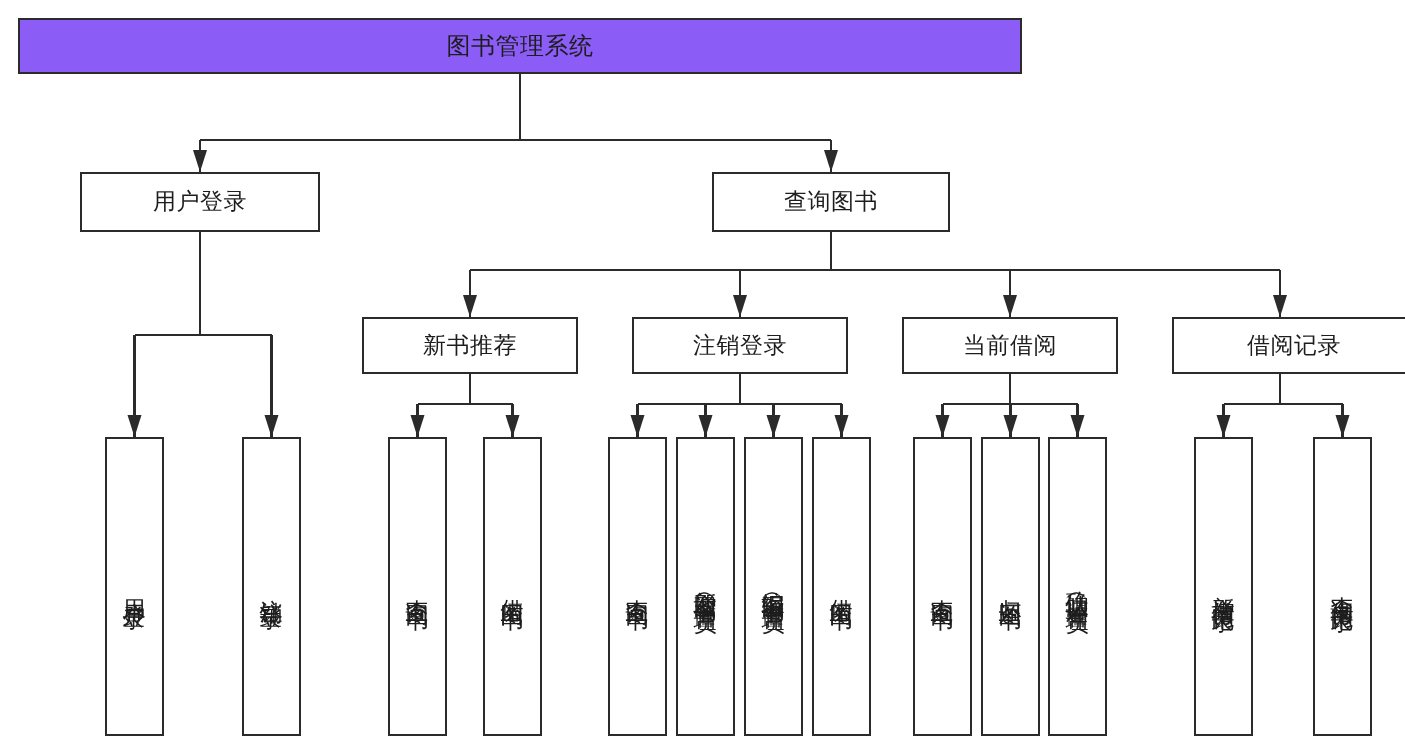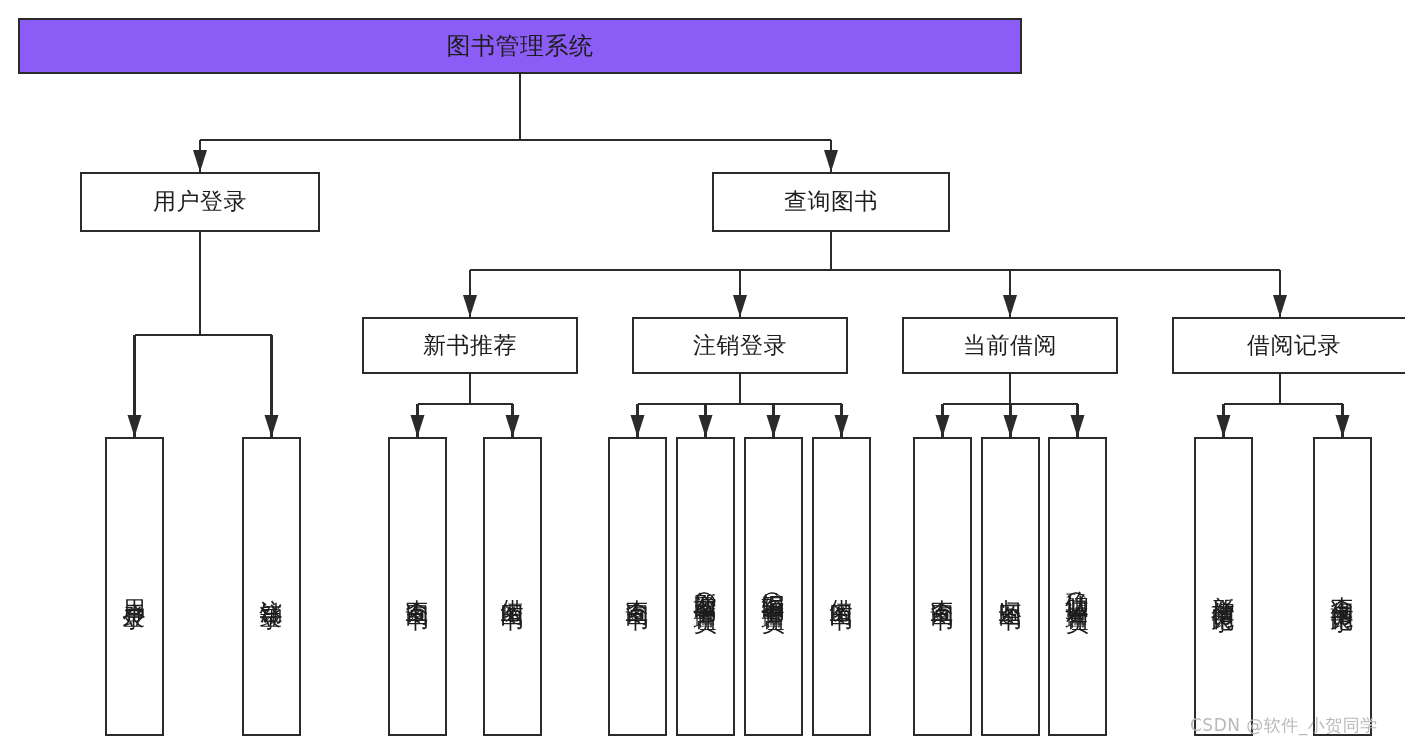--- a/index.html
+++ b/index.html
@@ -189,14 +189,13 @@
       <div class="node vert" style="left: 1048px; top: 437px; width: 59px; height: 299px; border-color: rgb(43, 43, 43); background: rgb(255, 255, 255);">
         <span class="node-label" style="color: rgb(29, 29, 29);">确认归还（管理员）</span>
       </div>
       <div class="node vert" style="left: 1194px; top: 437px; width: 59px; height: 299px; border-color: rgb(43, 43, 43); background: rgb(255, 255, 255);">
         <span class="node-label" style="color: rgb(29, 29, 29);">新增借阅记录</span>
       </div>
       <div class="node vert" style="left: 1313px; top: 437px; width: 59px; height: 299px; border-color: rgb(43, 43, 43); background: rgb(255, 255, 255);">
         <span class="node-label" style="color: rgb(29, 29, 29);">查询借阅记录</span>
       </div>
     </div>
-  <div class="watermark" style="left: 1190px; top: 714px;">CSDN @软件_小贺同学</div>
 </div>
 
 </body></html>

